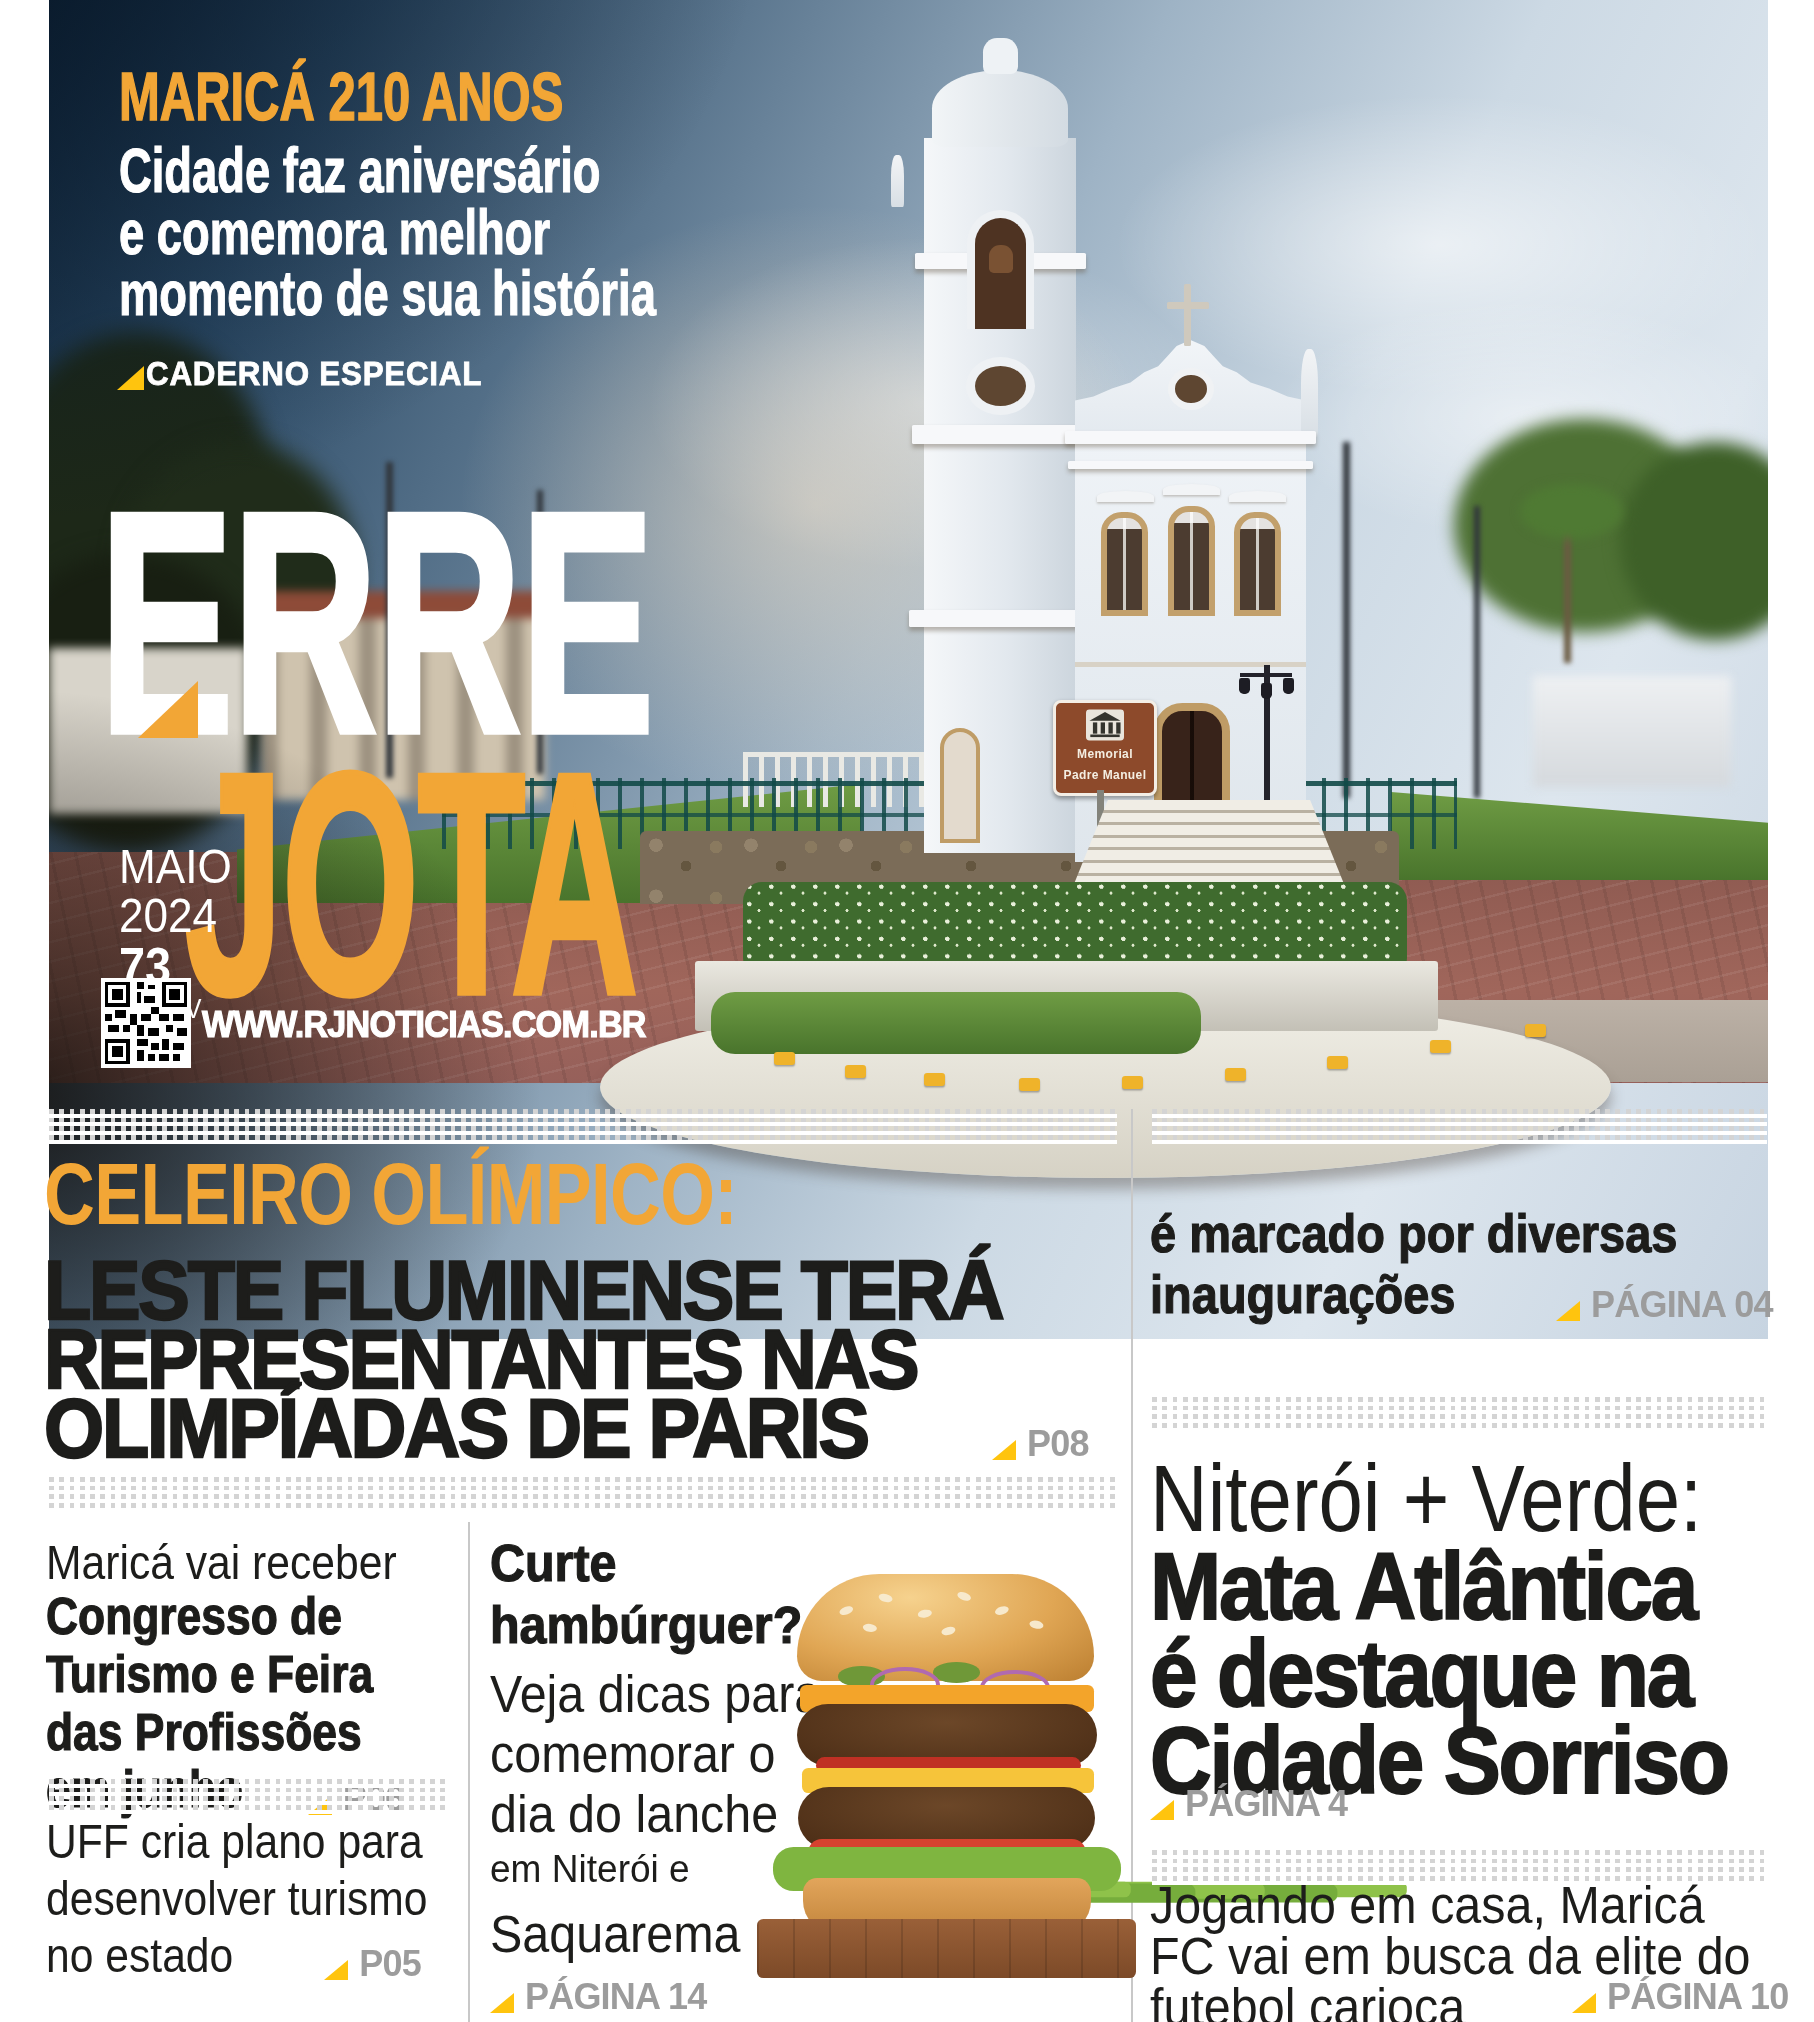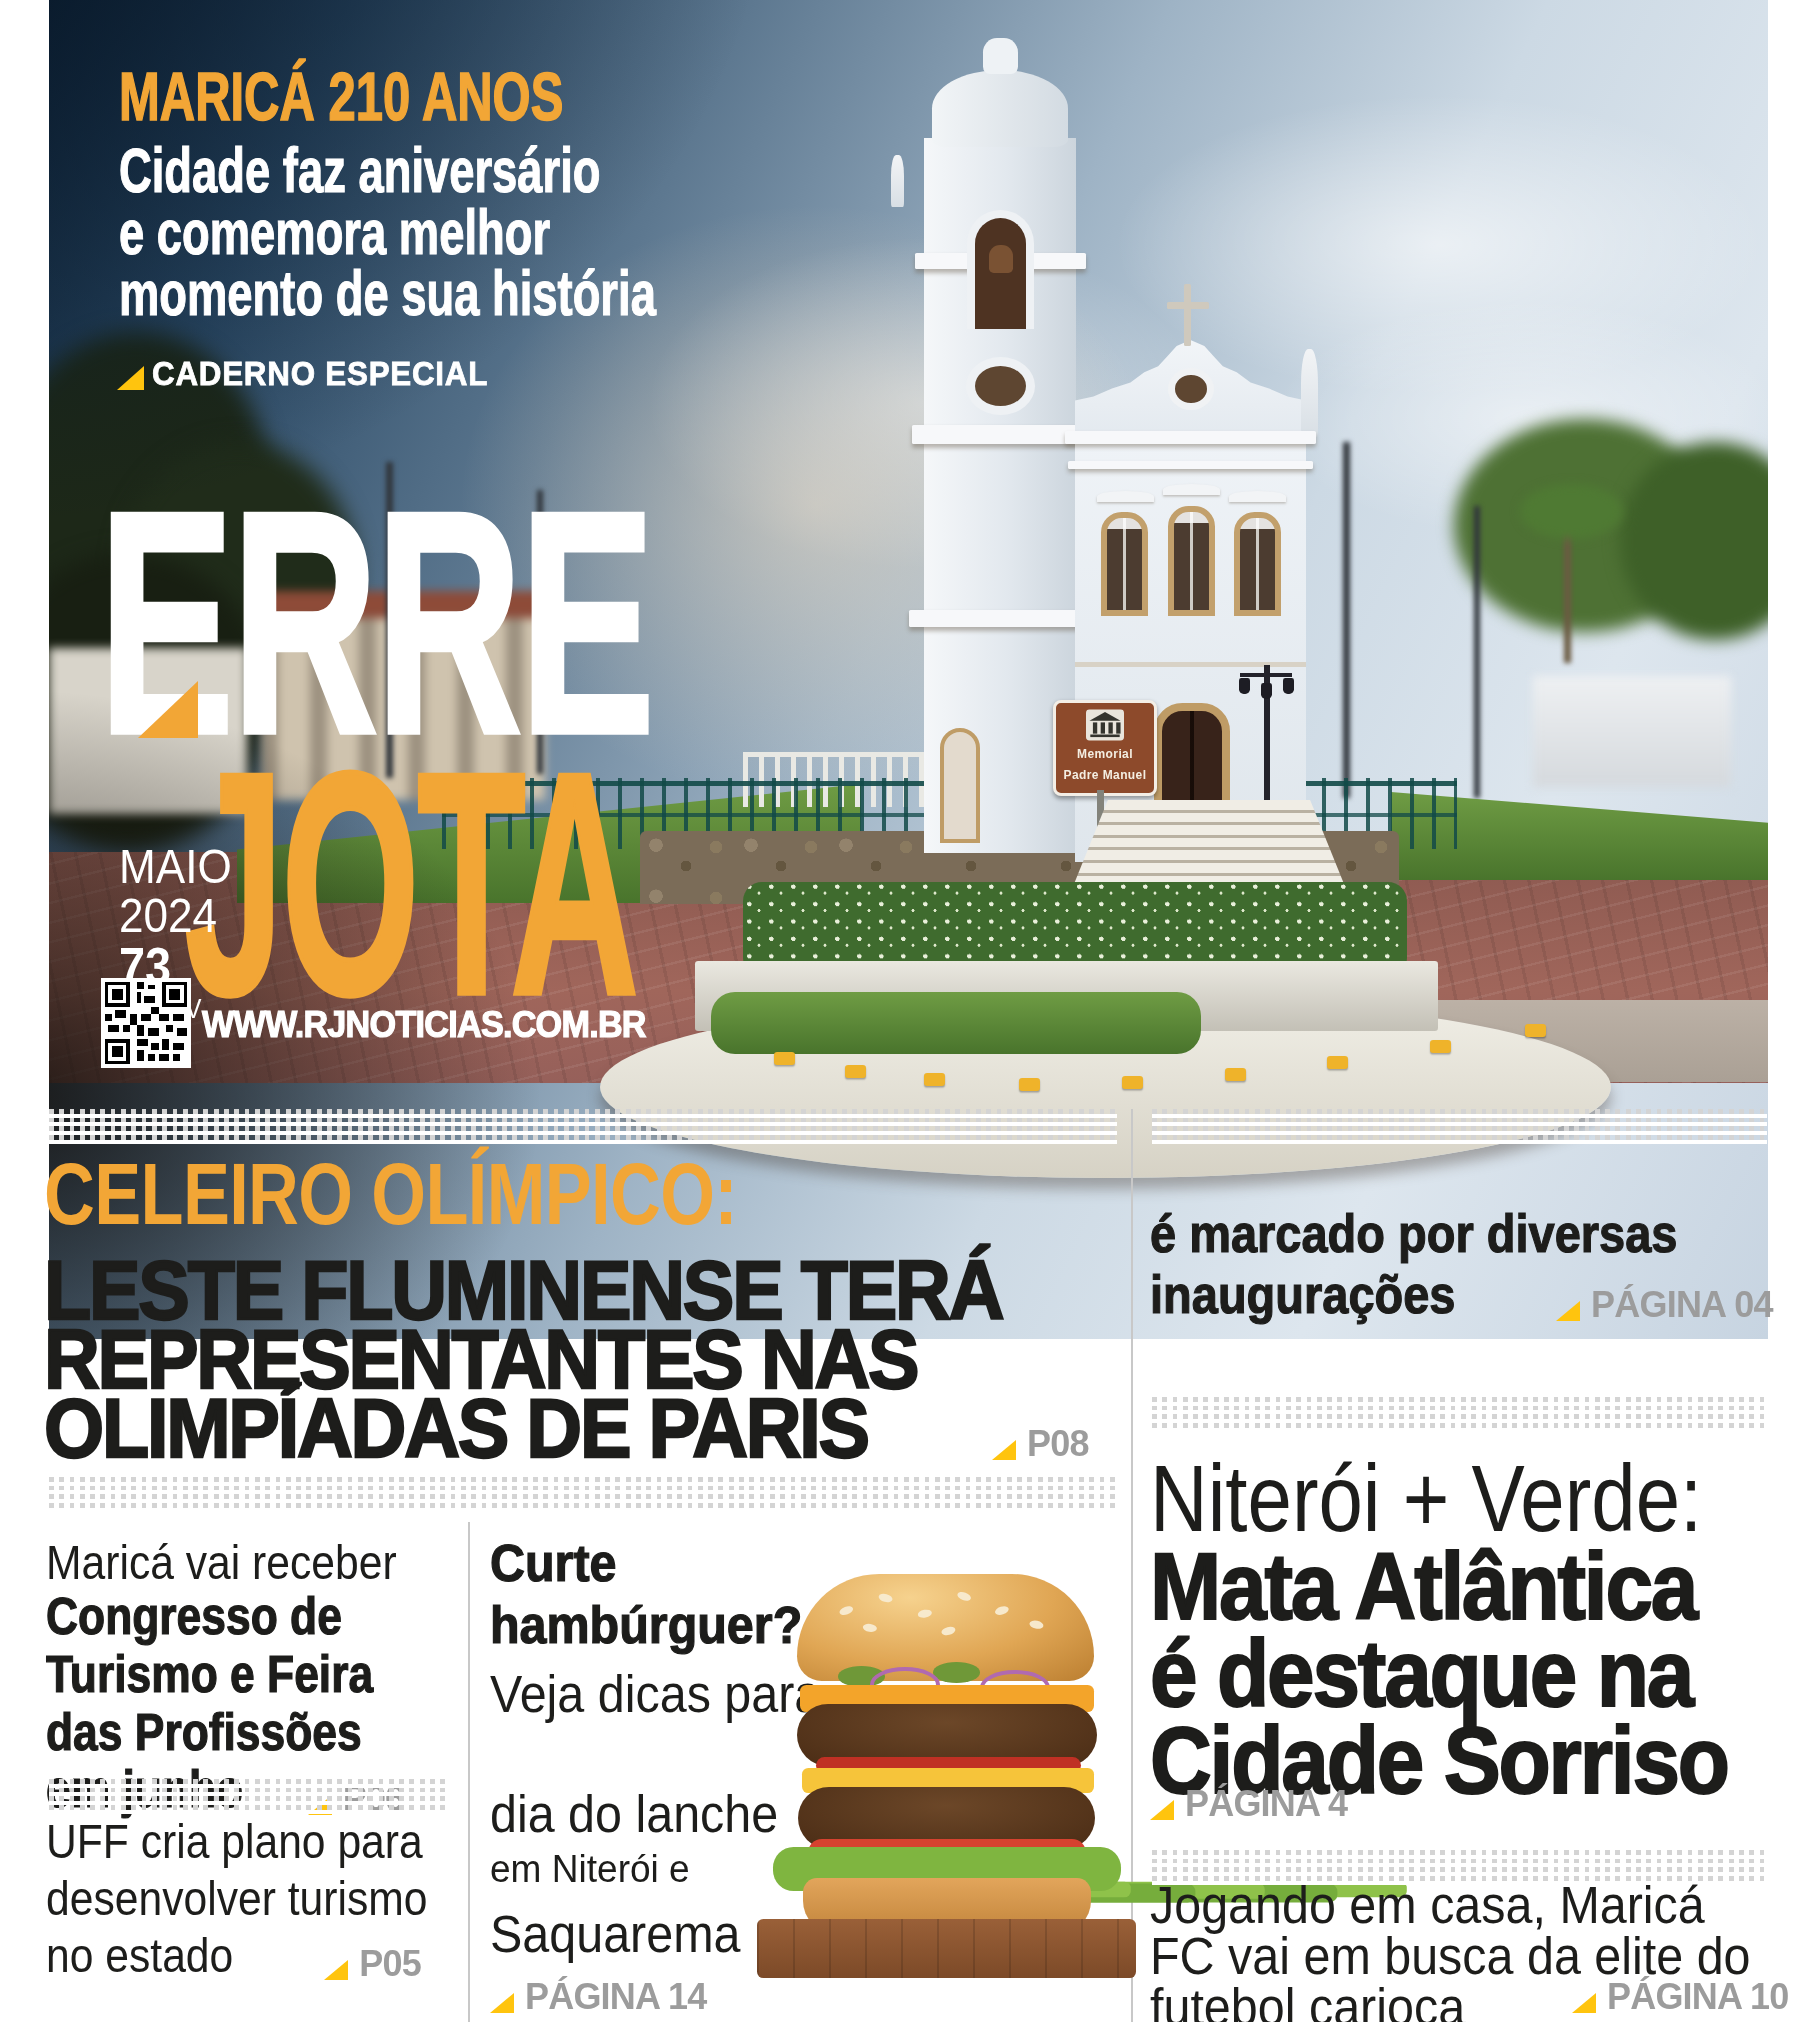--- a/index.html
+++ b/index.html
@@ -229,21 +229,21 @@
     <div class="vignette-bl"></div>
 
     <div class="line ph-kicker" style="left:70px;top:62px;">
       <span class="cx cx72">MARICÁ 210 ANOS</span></div>
     <div class="line ph-sub" style="left:70px;top:139px;">
       <span class="cx cx72">Cidade faz aniversário</span></div>
     <div class="line ph-sub" style="left:70px;top:201px;">
       <span class="cx cx72">e comemora melhor</span></div>
     <div class="line ph-sub" style="left:70px;top:262px;">
       <span class="cx cx72">momento de sua história</span></div>
-    <div class="line" style="left:68px;top:357px;display:flex;align-items:flex-end;gap:8px;">
+    <div class="line" style="left:68px;top:357px;display:flex;align-items:flex-end;gap:2px;">
       <span class="tri big"></span>
       <span class="ph-tag cx cx95">CADERNO ESPECIAL</span>
     </div>
 
     <div class="line logo-line" style="left:50px;top:465px;">
       <span class="cx cx64">ERRE</span></div>
     <div class="logo-tri" style="left:89px;top:681px;"></div>
     <div class="line logo-line orange" style="left:136px;top:726px;">
       <span class="cx cx56">JOTA</span></div>
 
@@ -347,20 +347,22 @@
       </span>
     </div>
   </div>
 
   <div class="line h-bold" style="left:490px;top:1538px;font-size:51px;">
     <span class="cx cx95">Curte</span></div>
   <div class="line h-bold" style="left:490px;top:1600px;font-size:51px;">
     <span class="cx cx95">hambúrguer?</span></div>
   <div class="line h-light" style="left:490px;top:1669px;font-size:51px;">
     <span class="cx cx95">Veja dicas para</span></div>
+  <div class="line h-light" style="left:490px;top:1729px;font-size:51px;">
+    <span class="cx cx95">comemorar o</span></div>
   <div class="line h-light" style="left:490px;top:1789px;font-size:51px;">
     <span class="cx cx95">dia do lanche</span></div>
   <div class="line h-light" style="left:490px;top:1849px;font-size:39px;">
     <span class="cx cx95">em Niterói e</span></div>
   <div class="line h-light" style="left:490px;top:1909px;font-size:51px;">
     <span class="cx cx95">Saquarema</span></div>
   <div class="pmark" style="left:490px;top:1980px;">
     <span class="tri"></span>
     <span class="ptxt">PÁGINA 14</span>
   </div>

